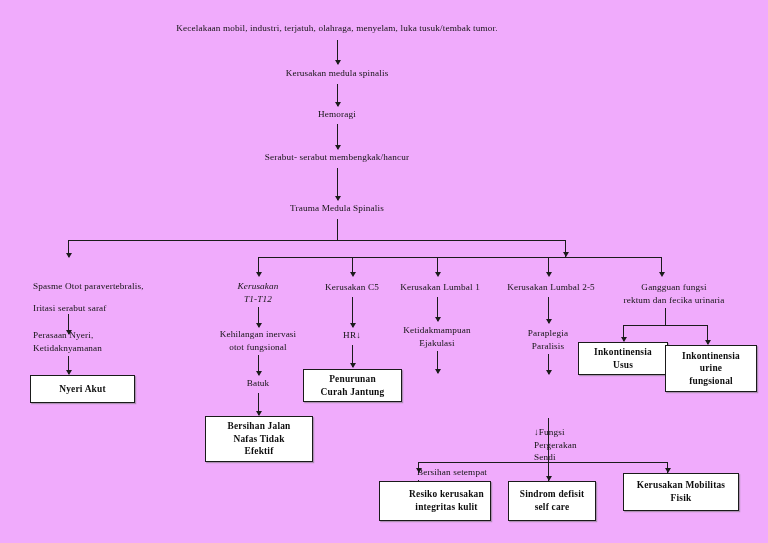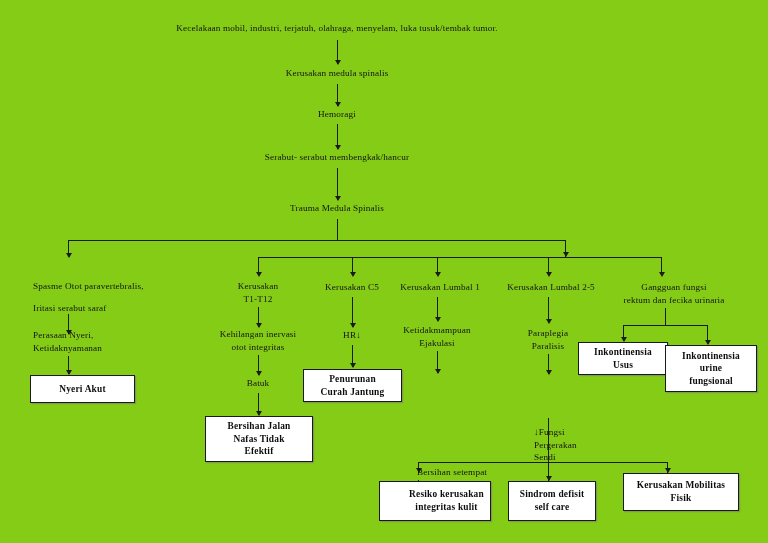--- a/index.html
+++ b/index.html
@@ -9,21 +9,21 @@
     background: #ffffff;
   }
   body {
     font-family: "Liberation Serif", "DejaVu Serif", serif;
     color: #111111;
   }
   #canvas {
     position: relative;
     width: 768px;
     height: 543px;
-    background: #84cc16;
+    background: #f0abfc;
     overflow: hidden;
   }
   
   .node {
     position: absolute;
     font-size: 9.2px;
     line-height: 12.5px;
     color: #141414;
     white-space: pre-line;
     letter-spacing: 0.15px;
@@ -128,28 +128,28 @@
   <div class="arrowhead" style="left:68.5px; top:330px;"></div>
 
   <div class="node left" style="left:33px; top:329px; width:190px;">Perasaan Nyeri,
 Ketidaknyamanan</div>
 
   <div class="vline" style="left:68px; top:356px; height:18px;"></div>
   <div class="arrowhead" style="left:68.5px; top:370px;"></div>
 
   <div class="boxnode" style="left:30px; top:375px; width:105px; height:28px;">Nyeri Akut</div>
 
-  <div class="node center" style="left:258px; top:280px; width:120px;">Kerusakan
+  <div class="node center" style="left:258px; top:280px; width:120px;font-style:italic;">Kerusakan
 T1-T12</div>
 
   <div class="vline" style="left:258px; top:307px; height:20px;"></div>
   <div class="arrowhead" style="left:258.5px; top:323px;"></div>
 
   <div class="node center" style="left:258px; top:328px; width:130px;">Kehilangan inervasi
-otot integritas</div>
+otot fungsional</div>
 
   <div class="vline" style="left:258px; top:355px; height:20px;"></div>
   <div class="arrowhead" style="left:258.5px; top:371px;"></div>
 
   <div class="node center" style="left:258px; top:377px; width:100px;">Batuk</div>
 
   <div class="vline" style="left:258px; top:393px; height:22px;"></div>
   <div class="arrowhead" style="left:258.5px; top:411px;"></div>
 
   <div class="boxnode" style="left:205px; top:416px; width:108px; height:46px;">Bersihan Jalan

